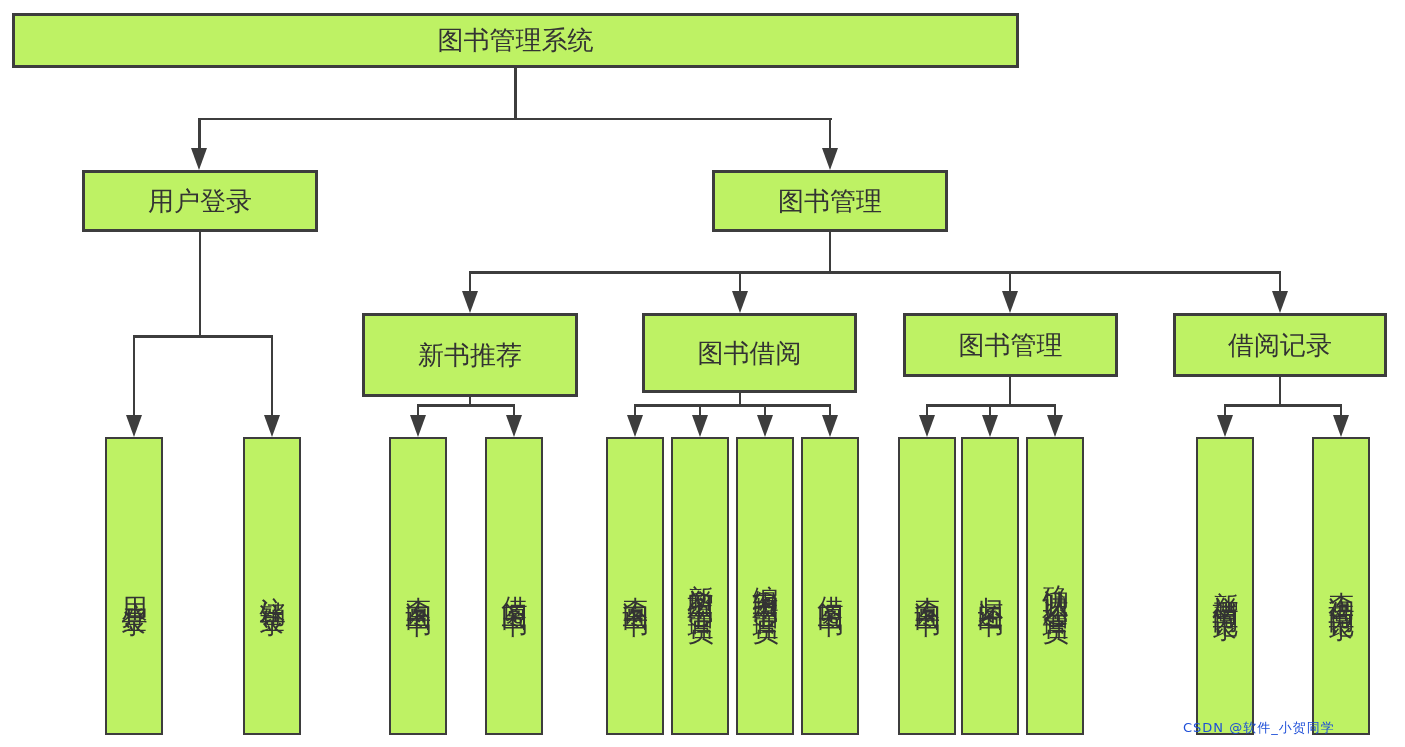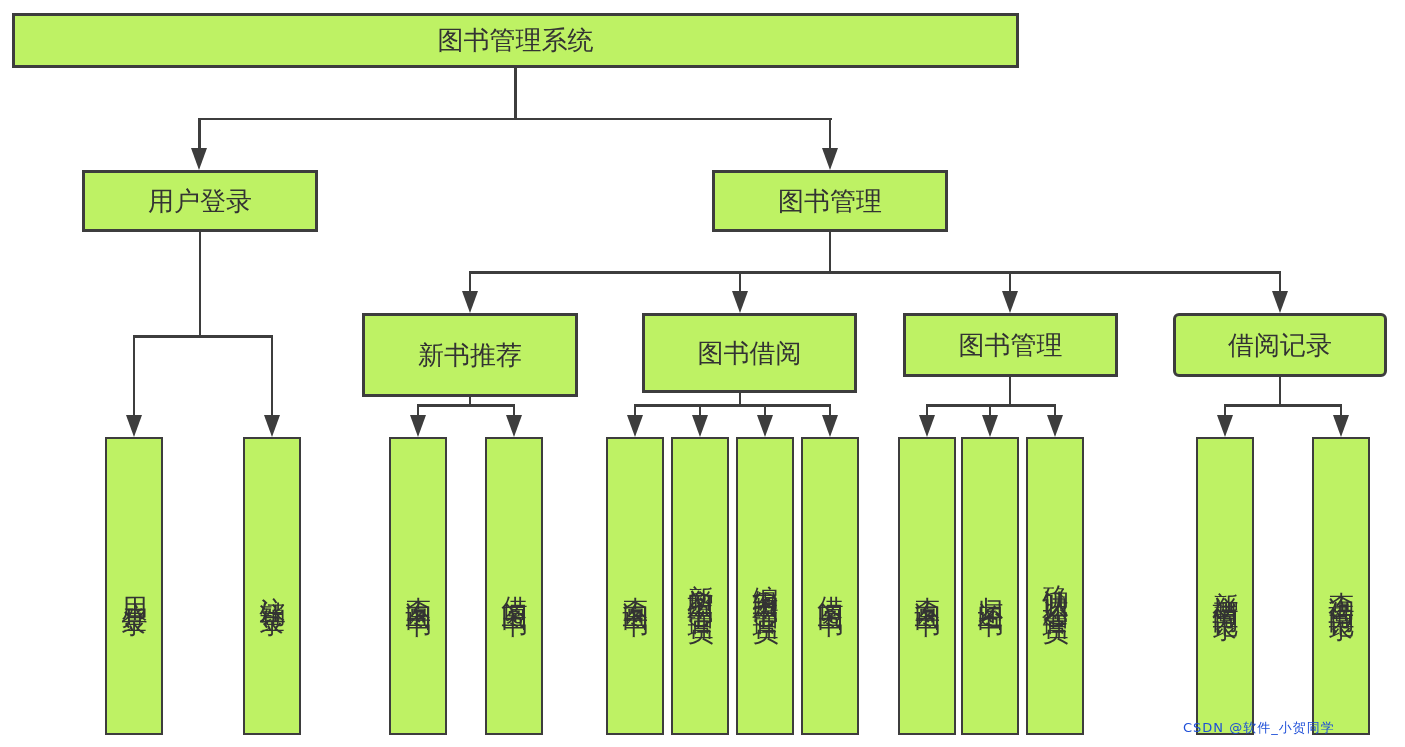--- a/index.html
+++ b/index.html
@@ -88,21 +88,21 @@
 
   <div class="node" style="left:362px;top:313px;width:216px;height:84px;">
     <span>新书推荐</span>
   </div>
   <div class="node" style="left:633px;top:313px;width:215px;height:80px;margin-left:9px;">
     <span>图书借阅</span>
   </div>
   <div class="node" style="left:903px;top:313px;width:215px;height:64px;">
     <span>图书管理</span>
   </div>
-  <div class="node" style="left:1173px;top:313px;width:214px;height:64px;border-radius:6px;">
+  <div class="node" style="left:1173px;top:313px;width:214px;height:64px;">
     <span>借阅记录</span>
   </div>
 
   <div class="vline" style="left:468.75px;top:376px;width:2.5px;height:30px;"></div>
   <div class="hline" style="left:416.75px;top:404px;width:98.5px;height:2.5px;"></div>
   <div class="vline" style="left:416.75px;top:405px;width:2.5px;height:14px;"></div>
   <div class="arrowhead" style="left:410px;top:415px;"></div>
   <div class="vline" style="left:512.75px;top:405px;width:2.5px;height:14px;"></div>
   <div class="arrowhead" style="left:506px;top:415px;"></div>
 

